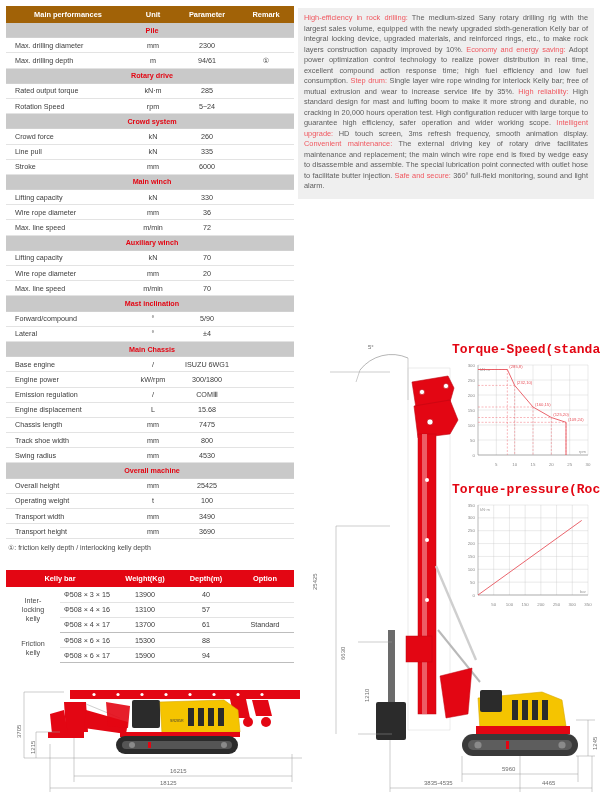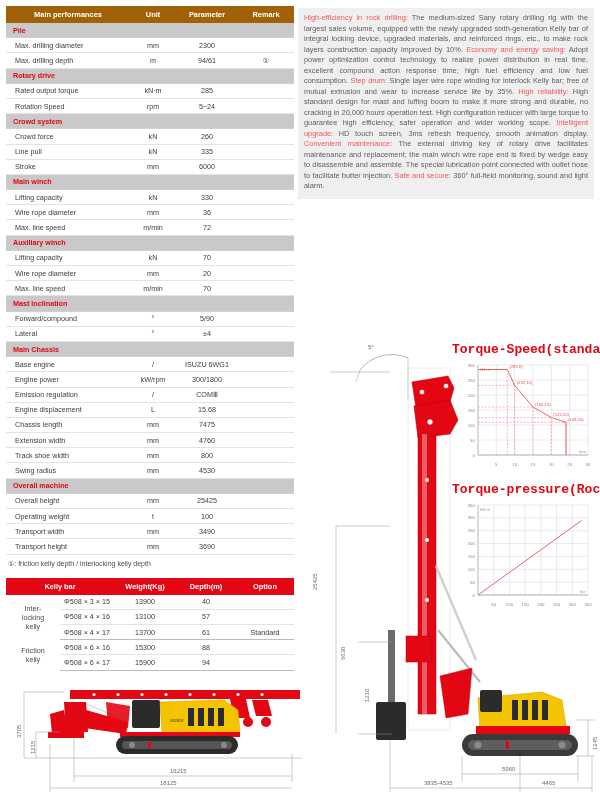--- a/index.html
+++ b/index.html
@@ -26,34 +26,34 @@
     padding: 4px 2px; text-align: center;
     border: none;
   }
   table.spec td {
     padding: 2.6px 3px; border-bottom: 1px solid #e3e3e3;
     text-align: center; background: #fff;
   }
   table.spec td.name { text-align: left; padding-left: 9px; }
   table.spec tr.section td {
     background: #c9c9c9; color: #e30613;
-    font-weight: bold; text-align: left; padding-left: 7px;
+    font-weight: bold; text-align: center; padding-left: 7px;
     border-bottom: 1px solid #d0d0d0;
   }
   .col-unit   { width: 46px; }
   .col-param  { width: 62px; }
   .col-remark { width: 56px; }
 
   .footnote {
     font-size: 7px; color: #4a4a4a; margin: 5px 0 6px 2px;
   }
 
   table.kelly {
     width: 288px; border-collapse: collapse;
-    font-size: 7.2px; color: #3b3b3b; margin-top: 10px;
+    font-size: 7.2px; color: #3b3b3b; margin-top: 18px;
   }
   table.kelly th {
     background: #e30613; color: #fff; font-weight: bold;
     font-size: 7.4px; padding: 4px 2px; text-align: center;
   }
   table.kelly td {
     padding: 2.6px 2px; text-align: center;
     border-bottom: 1px solid #e3e3e3; background: #fff;
   }
   table.kelly td.grp {
@@ -241,26 +241,20 @@
           <tr>
             <td class="name">Engine displacement</td>
             <td>L</td>
             <td>15.68</td>
             <td></td>
           </tr>
           <tr>
             <td class="name">Chassis length</td>
             <td>mm</td>
             <td>7475</td>
-            <td></td>
-          </tr>
-          <tr>
-            <td class="name">Extension width</td>
-            <td>mm</td>
-            <td>4760</td>
             <td></td>
           </tr>
           <tr>
             <td class="name">Track shoe width</td>
             <td>mm</td>
             <td>800</td>
             <td></td>
           </tr>
           <tr>
             <td class="name">Swing radius</td>

